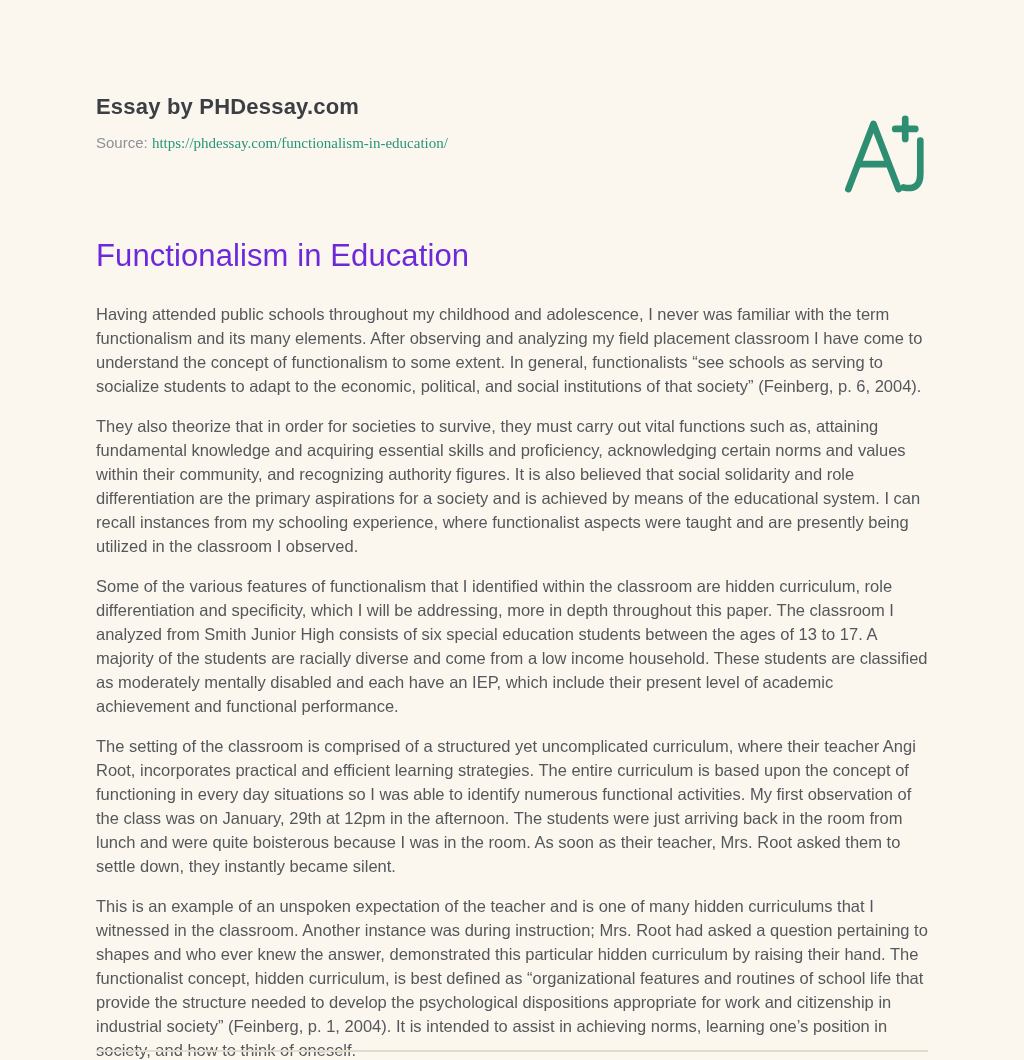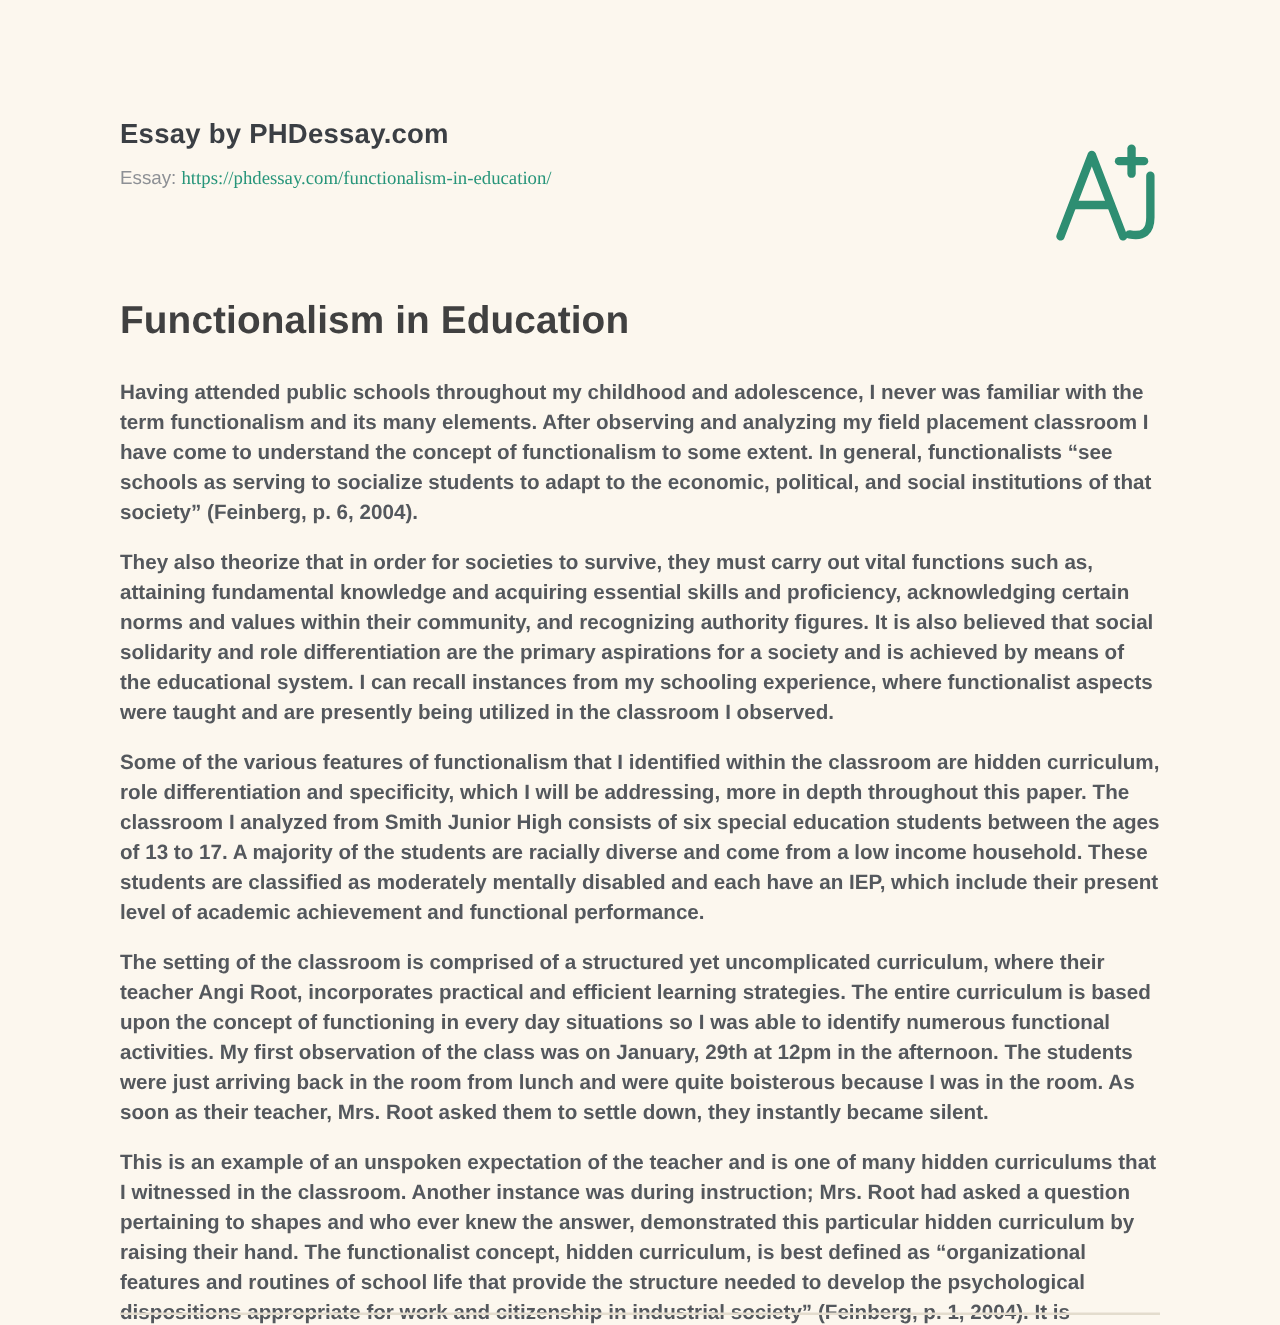--- a/index.html
+++ b/index.html
@@ -39,52 +39,51 @@
   .logo {
     position: absolute;
     top: 68px;
     right: 92px;
     width: 92px;
     height: 88px;
   }
   h1.title {
     margin: 86px 0 0 0;
     font-size: 31px;
-    font-weight: 700;
-    color: #404040;
+    font-weight: 400;
+    color: #6d28d9;
     letter-spacing: 0.1px;
   }
   .article-body {
     margin-top: 28px;
     max-width: 833px;
   }
   .article-body p {
     margin: 0 0 16px 0;
     font-size: 16.5px;
     line-height: 24px;
     color: #54585d;
-    font-weight: bold;
   }
   .bottom-divider {
     position: absolute;
     left: 96px;
     width: 832px;
     top: 1050px;
     border-top: 2px solid #e3dccd;
   }
 </style>
 </head>
 <body>
 
 <div class="content">
 
   <div class="byline">Essay by PHDessay.com</div>
 
   <div class="source-line">
-    <span>Essay:</span>
+    <span>Source:</span>
     <a href="#">https://phdessay.com/functionalism-in-education/</a>
   </div>
 
   <div class="logo">
     <svg viewBox="0 0 110 100" width="92" height="88" aria-hidden="true">
       <g fill="none" stroke="#2e8e72" stroke-width="8" stroke-linecap="round" stroke-linejoin="round">
 
         <path d="M10 92 L40 14 L70 92"></path>
         <path d="M22 62 L58 62"></path>
 

